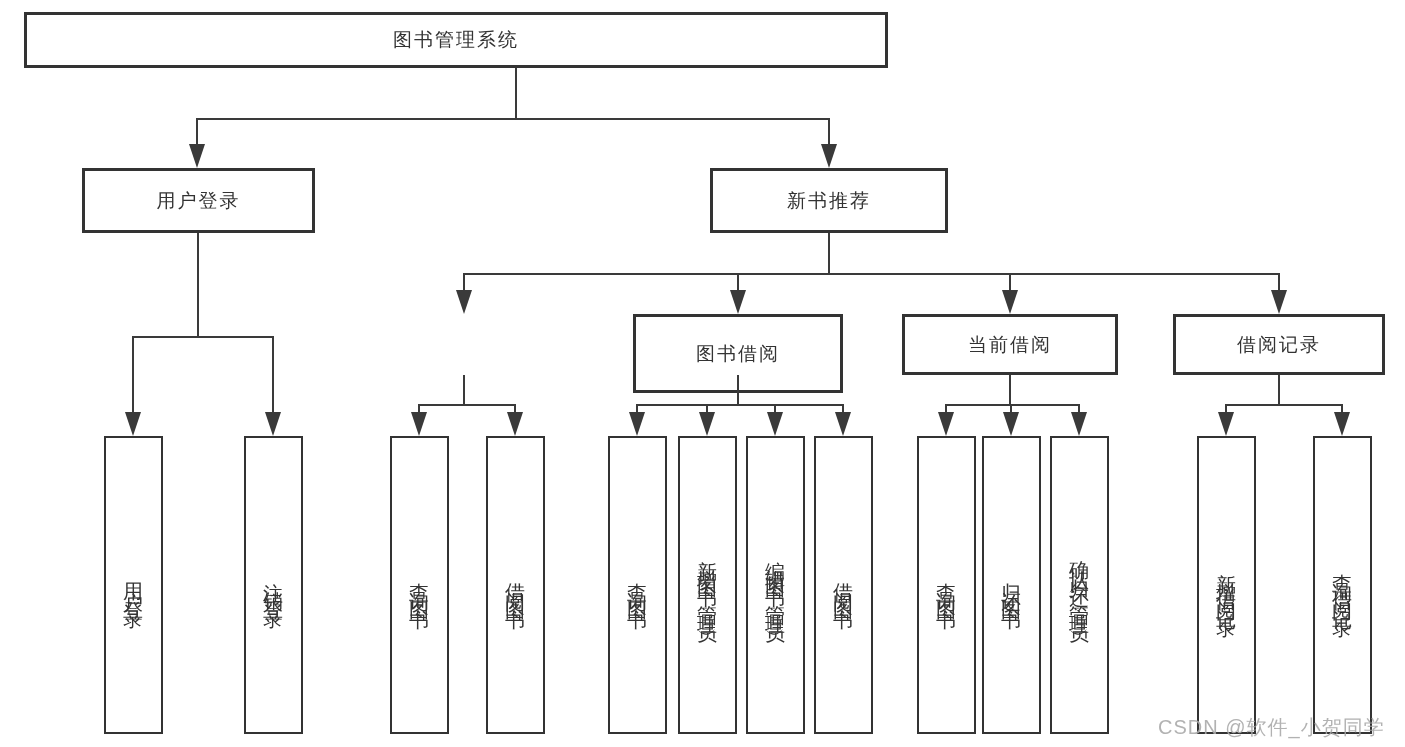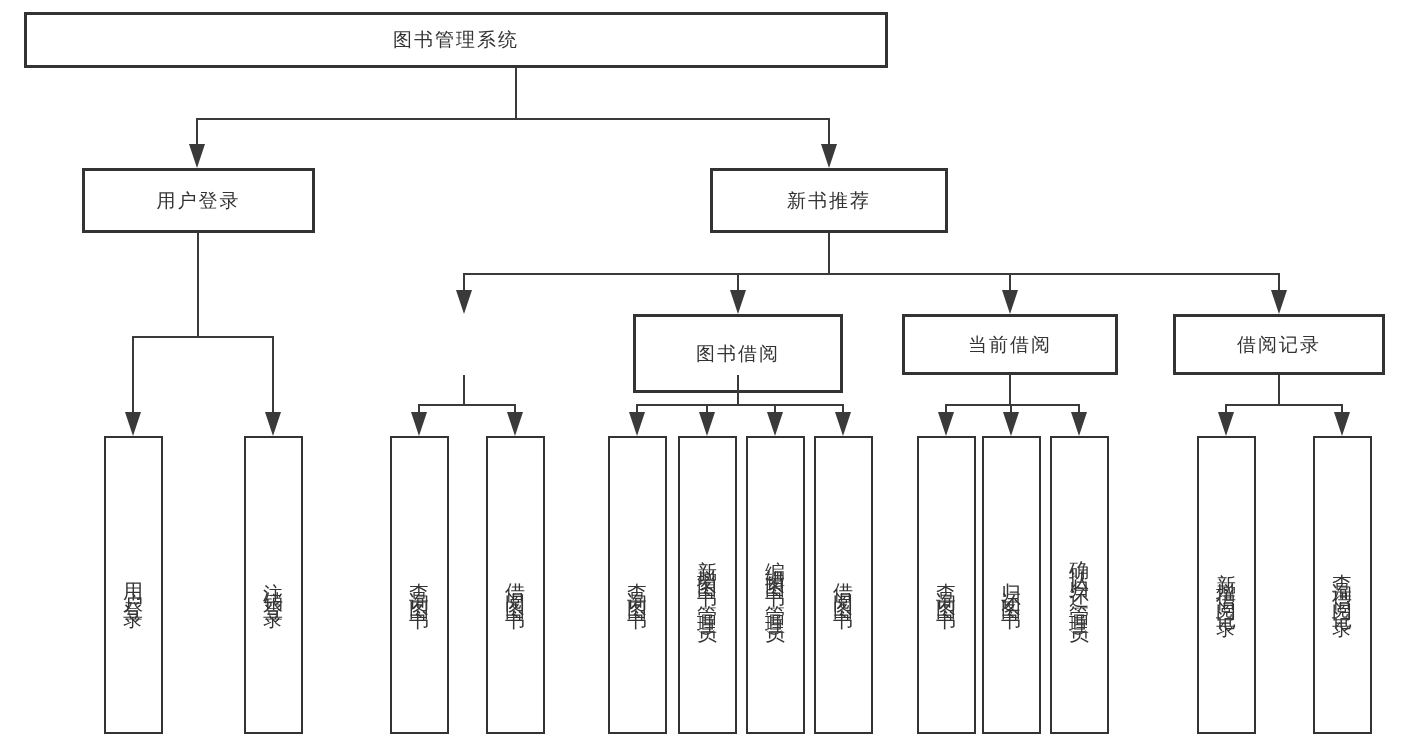--- a/index.html
+++ b/index.html
@@ -177,14 +177,15 @@
     <span class="vtext">确认归还（管理员）</span>
   </div>
 
   <div class="box vbox" style="left:1197px;top:436px">
     <span class="vtext">新增借阅记录</span>
   </div>
   <div class="box vbox" style="left:1313px;top:436px">
     <span class="vtext">查询借阅记录</span>
   </div>
 
+  <div class="watermark">CSDN @软件_小贺同学</div>
 
 </div>
 
 </body></html>

